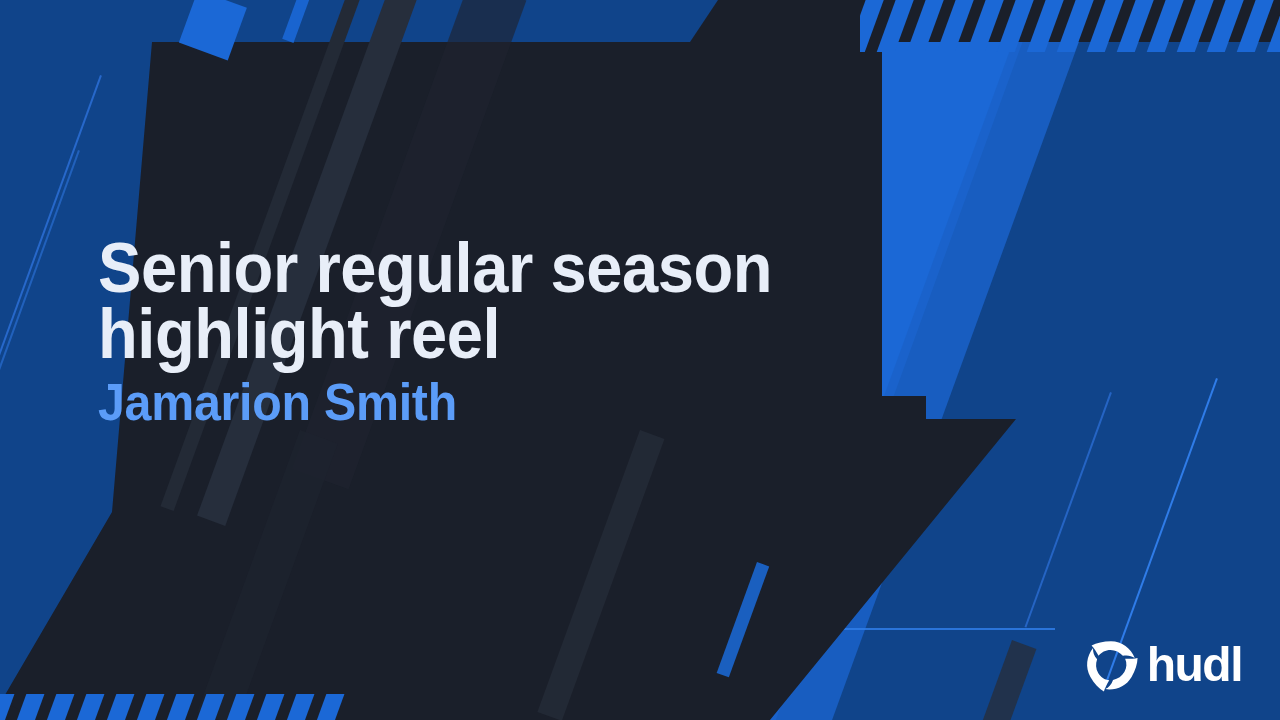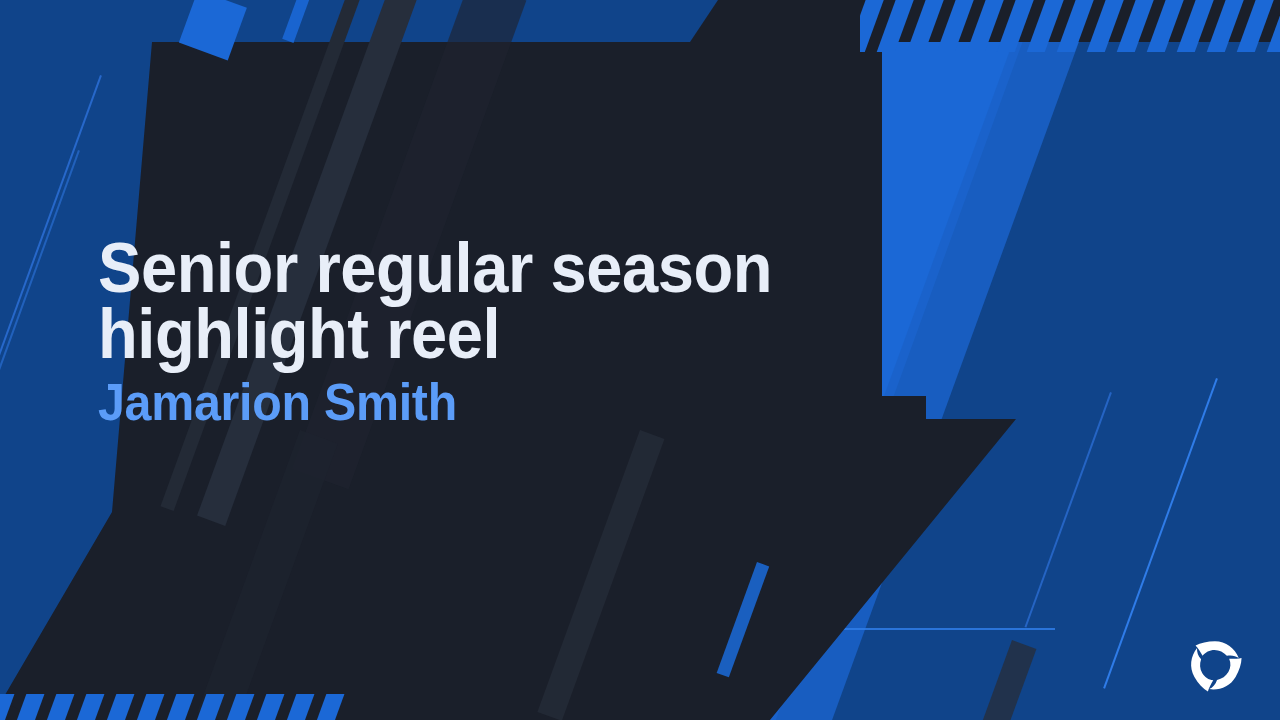--- a/index.html
+++ b/index.html
@@ -256,15 +256,16 @@
 
           <path d="M50 6 C70 6 87 19 94 37 C88 33 80 31 72 33 C66 26 58 22 49 22 C40 22 32 26 27 33
                    C23 26 19 19 14 14 C23 9 36 6 50 6 Z" transform="rotate(0 50 50)"></path>
           <path d="M50 6 C70 6 87 19 94 37 C88 33 80 31 72 33 C66 26 58 22 49 22 C40 22 32 26 27 33
                    C23 26 19 19 14 14 C23 9 36 6 50 6 Z" transform="rotate(120 50 50)"></path>
           <path d="M50 6 C70 6 87 19 94 37 C88 33 80 31 72 33 C66 26 58 22 49 22 C40 22 32 26 27 33
                    C23 26 19 19 14 14 C23 9 36 6 50 6 Z" transform="rotate(240 50 50)"></path>
         </g>
       </svg>
     </span>
+    <span class="logo-word">hudl</span>
   </div>
 
 </div>
 
 </body></html>

